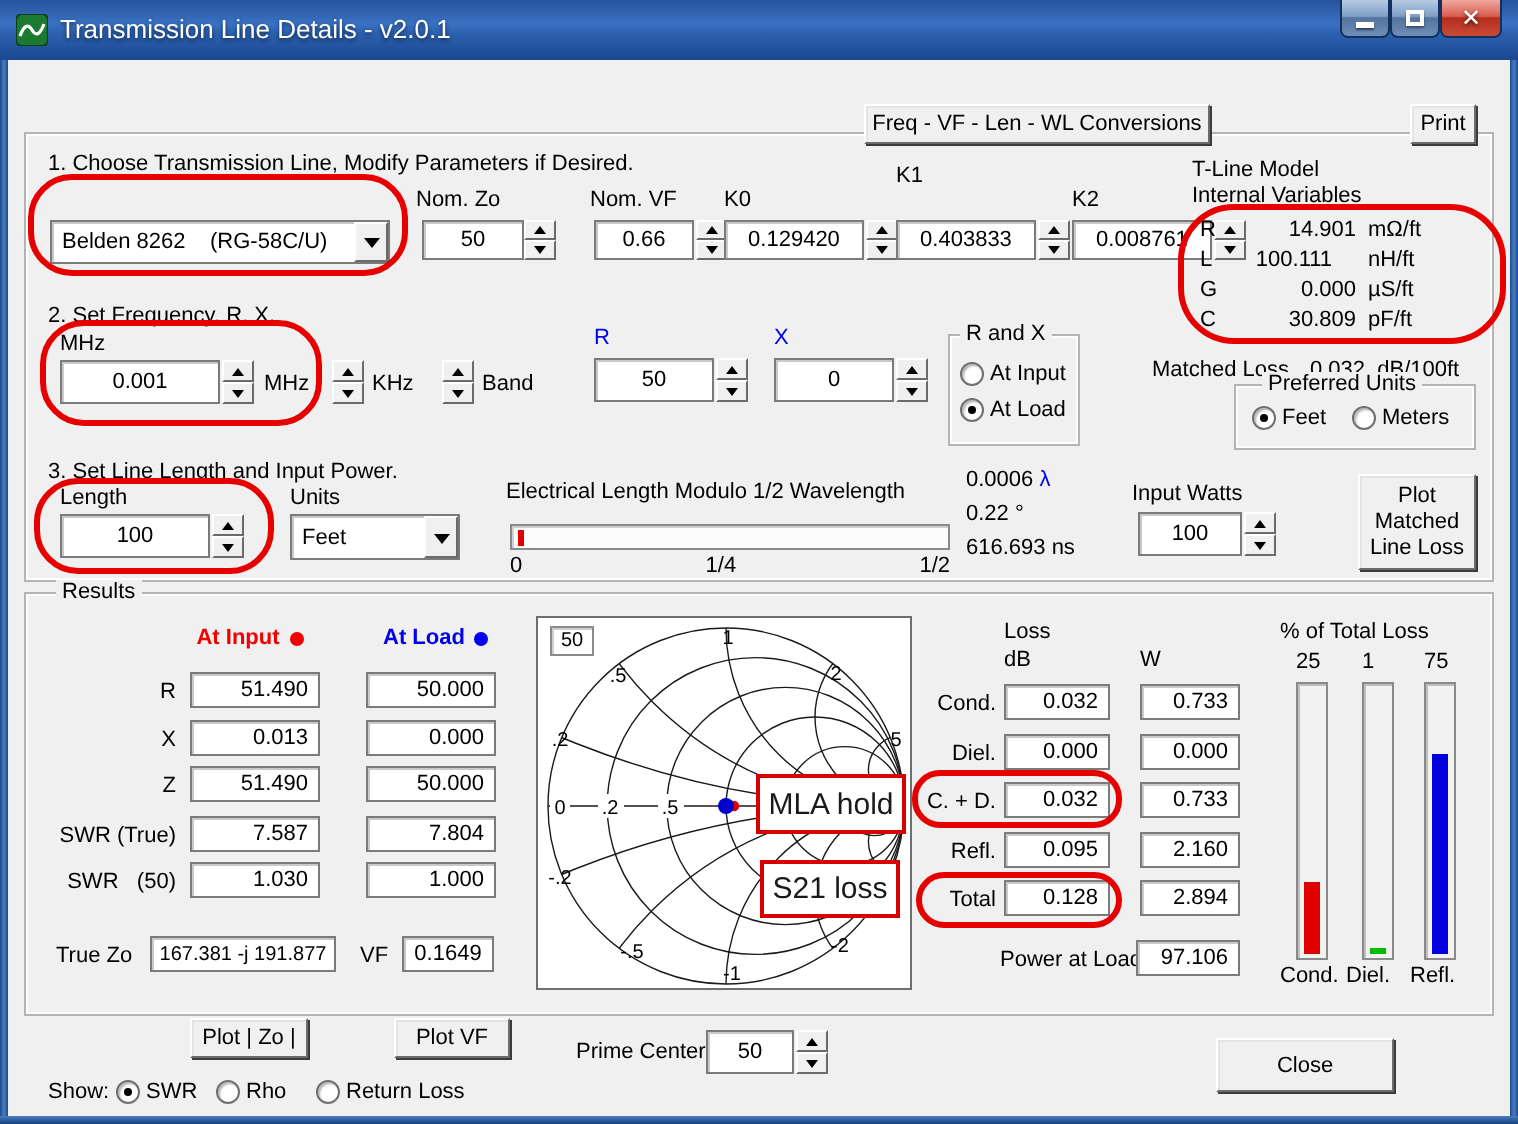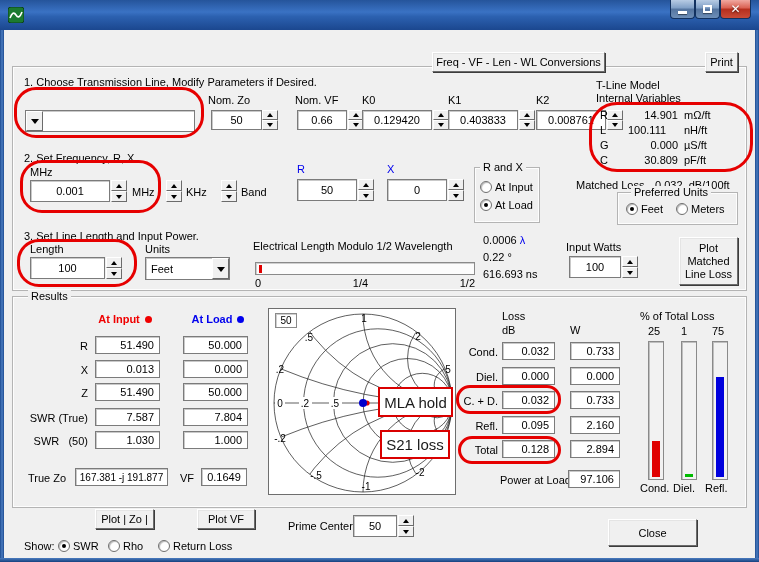--- a/index.html
+++ b/index.html
@@ -54,20 +54,21 @@
 </head>
 <body>
 
 <div class="win">
 
   <div class="titlebar">
     <svg width="16" height="16" style="position:absolute;left:8px;top:7px">
       <rect x="0" y="0" width="16" height="16" rx="3" fill="#1c7a30" stroke="#0b4218"></rect>
       <path d="M2 11 Q5 3 8 8 Q11 13 14 5" stroke="#fff" stroke-width="1.6" fill="none"></path>
     </svg>
+    <span class="titletext">Transmission Line Details - v2.0.1</span>
     <div class="winbtn minb">
         <span class="glyph-min"></span>
       </div>
     <div class="winbtn maxb">
         <span class="glyph-max"></span>
       </div>
     <div class="winbtn closeb">
         <span class="glyph-x">✕</span>
       </div>
   </div>
@@ -75,41 +76,42 @@
   <div class="edge r"></div>
   <div class="edge b"></div>
 
   <div class="grp" style="left:12px;top:66px;width:735px;height:225px"></div>
 
   <div class="btn" style="left:432px;top:52px;width:173px;height:20px">Freq - VF - Len - WL Conversions</div>
   <div class="btn" style="left:705px;top:52px;width:33px;height:20px">Print</div>
 
   <span class="lbl" style="left:24px;top:76px">1. Choose Transmission Line, Modify Parameters if Desired.</span>
   <div class="dd" style="left:25px;top:110px;width:170px;height:22px">
+    <span class="val">Belden 8262    (RG-58C/U)</span>
     <span class="arr"></span>
   </div>
   <div class="lblc" style="left:208px;top:94px;width:56px">Nom. Zo</div>
   <div class="tb" style="left:211px;top:110px;width:51px;height:20px">50</div>
   <div class="spin" style="left:262px;top:110px;height:20px">
       <i class="up"></i>
       <i class="dn"></i>
     </div>
   <div class="lblc" style="left:295px;top:94px;width:54px">Nom. VF</div>
   <div class="tb" style="left:297px;top:110px;width:50px;height:20px">0.66</div>
   <div class="spin" style="left:348px;top:110px;height:20px">
       <i class="up"></i>
       <i class="dn"></i>
     </div>
   <div class="lblc" style="left:362px;top:94px;width:70px">K0</div>
   <div class="tb" style="left:362px;top:110px;width:70px;height:20px">0.129420</div>
   <div class="spin" style="left:433px;top:110px;height:20px">
       <i class="up"></i>
       <i class="dn"></i>
     </div>
-  <div class="lblc" style="left:448px;top:94px;width:70px">K1</div>
+  <div class="lblc" style="left:448px;top:82px;width:70px">K1</div>
   <div class="tb" style="left:448px;top:110px;width:70px;height:20px">0.403833</div>
   <div class="spin" style="left:519px;top:110px;height:20px">
       <i class="up"></i>
       <i class="dn"></i>
     </div>
   <div class="lblc" style="left:536px;top:94px;width:70px">K2</div>
   <div class="tb" style="left:536px;top:110px;width:70px;height:20px">0.008761</div>
   <div class="spin" style="left:607px;top:110px;height:20px">
       <i class="up"></i>
       <i class="dn"></i>

